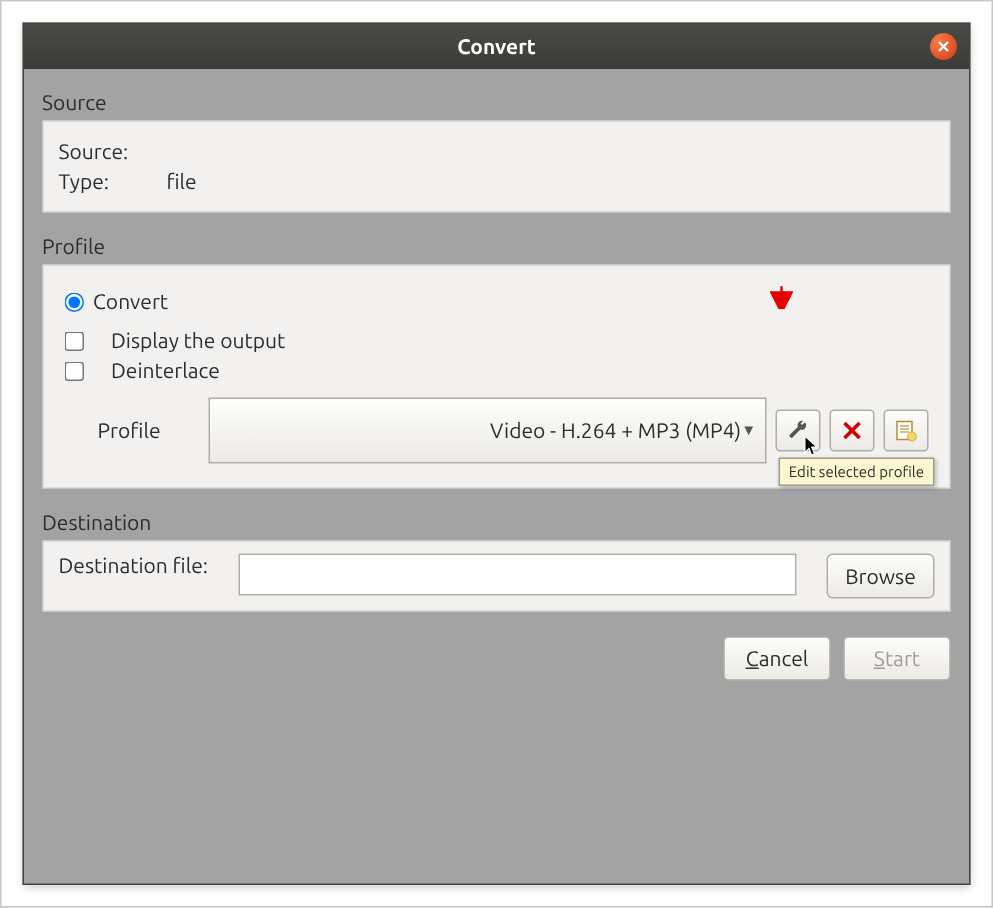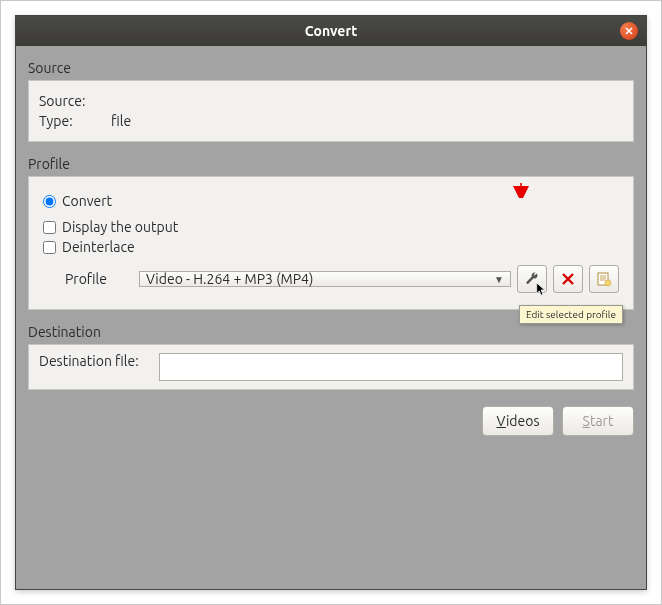--- a/index.html
+++ b/index.html
@@ -103,43 +103,43 @@
   }
   .radio-row input[type=radio], .chk-row input[type=checkbox] {
     margin: 0;
   }
   .indent {
     margin-left: 22px;
   }
   .chk-row {
     display: flex;
     align-items: center;
-    gap: 6px;
+    gap: 18px;
     margin: 4px 0;
   }
   .profile-row {
     display: flex;
     align-items: center;
     gap: 6px;
     margin: 10px 0 6px 0;
     position: relative;
   }
   .profile-row .plabel {
     width: 68px;
     flex: 0 0 auto;
     margin-left: 22px;
   }
   .combo {
     flex: 1;
-    height: 16px;
+    height: 44px;
     border: 1px solid #b0ada5;
     background: linear-gradient(#fdfdfc, #eceae5);
     display: flex;
     align-items: center;
-    justify-content: space-between;
+    justify-content: flex-end;
     padding: 0 6px;
     cursor: default;
   }
   .combo .arrow {
     font-size: 10px;
     color: #555;
   }
   .icon-btn {
     width: 30px;
     height: 28px;
@@ -308,26 +308,29 @@
         </div>
 
       </div>
     </fieldset>
 
     <div class="section-title">Destination</div>
     <fieldset class="box">
       <div class="dest-row">
         <span class="lbl2">Destination file:</span>
         <input type="text" value="" style="">
+        <div class="btn">
+          <span>Browse</span>
+        </div>
       </div>
     </fieldset>
 
     <div class="footer">
       <div class="btn">
-        <span class="underline-first">Videos</span>
+        <span class="underline-first">Cancel</span>
       </div>
       <div class="btn disabled">
         <span class="underline-first">Start</span>
       </div>
     </div>
 
   </div>
 </div>
 </div>
 

